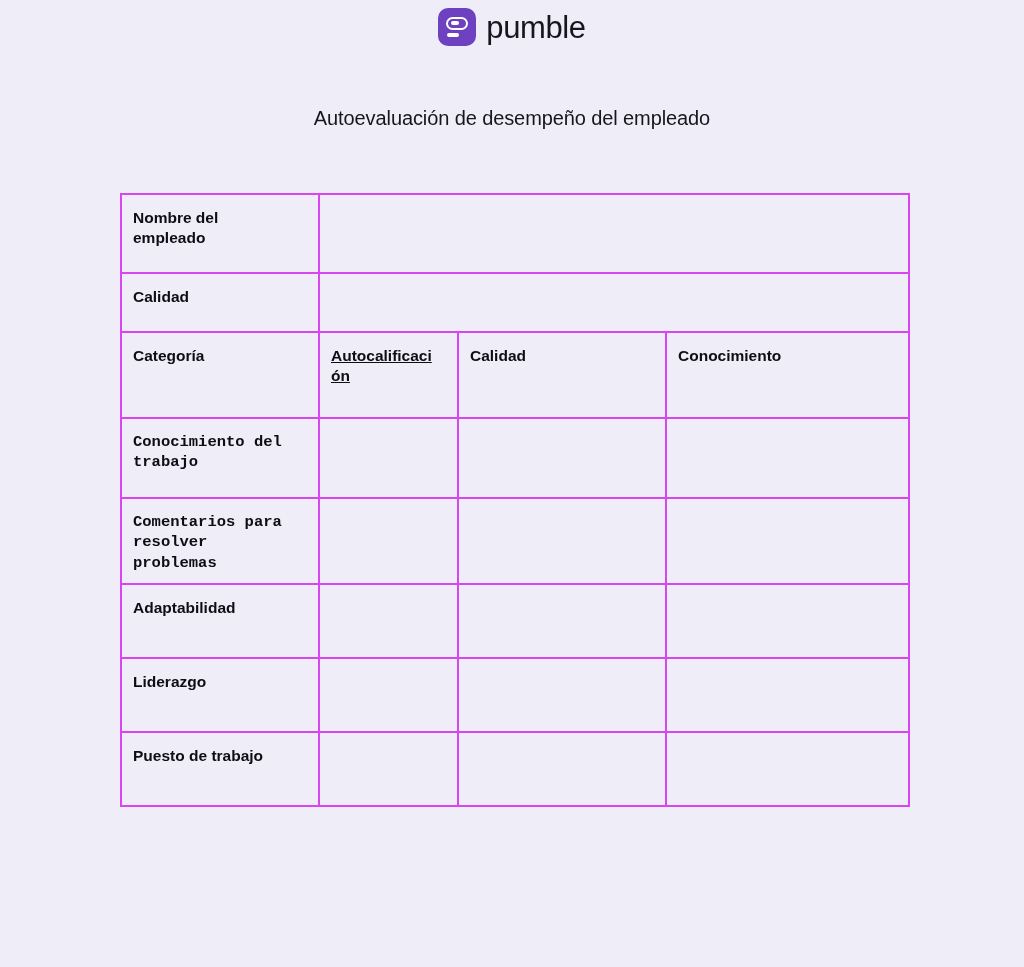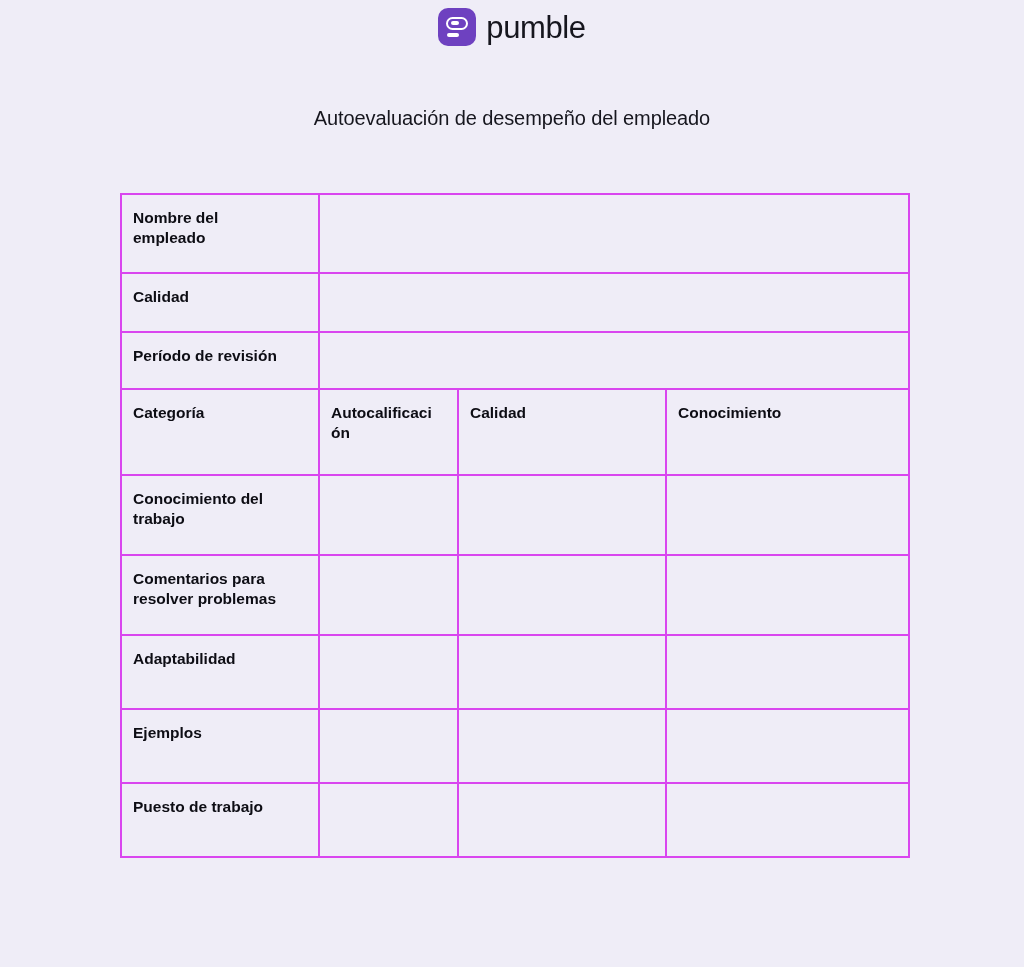--- a/index.html
+++ b/index.html
@@ -120,25 +120,26 @@
   
   col.c1 { width: 198px; }
   col.c2 { width: 139px; }
   col.c3 { width: 208px; }
   col.c4 { width: 243px; }
 
   .r-tall   { height: 79px; }
   .r-short  { height: 59px; }
   .r-mid    { height: 57px; }
   .r-head   { height: 86px; }
-  .r-cat    { height: 80px; }
+  .r-cat    { height: 80px; font-family: Liberation Mono, monospace; }
   .r-cat-sm { height: 74px; }
 
   .wrap-word {
     word-break: break-all;
+    text-decoration: underline;
   }
 </style>
 </head>
 <body>
 
 <div class="page">
 
   <div class="brand">
     <div class="brand-mark">
       <span class="bubble"></span>
@@ -159,24 +160,20 @@
       </colgroup>
       <tbody>
         <tr class="r-tall">
           <td class="label-cell">Nombre del empleado</td>
           <td class="blank-cell" colspan="3"></td>
         </tr>
         <tr class="r-short">
           <td class="label-cell">Calidad</td>
           <td class="blank-cell" colspan="3"></td>
         </tr>
-        <tr class="r-mid">
-          <td class="label-cell">Período de revisión</td>
-          <td class="blank-cell" colspan="3"></td>
-        </tr>
 
         <tr class="r-head">
           <td class="head-cell">Categoría</td>
           <td class="head-cell wrap-word">Autocalificación</td>
           <td class="head-cell">Calidad</td>
           <td class="head-cell">Conocimiento</td>
         </tr>
 
         <tr class="r-cat">
           <td class="label-cell">Conocimiento del trabajo</td>
@@ -190,21 +187,21 @@
           <td class="blank-cell"></td>
           <td class="blank-cell"></td>
         </tr>
         <tr class="r-cat-sm">
           <td class="label-cell">Adaptabilidad</td>
           <td class="blank-cell"></td>
           <td class="blank-cell"></td>
           <td class="blank-cell"></td>
         </tr>
         <tr class="r-cat-sm">
-          <td class="label-cell">Ejemplos</td>
+          <td class="label-cell">Liderazgo</td>
           <td class="blank-cell"></td>
           <td class="blank-cell"></td>
           <td class="blank-cell"></td>
         </tr>
         <tr class="r-cat-sm">
           <td class="label-cell">Puesto de trabajo</td>
           <td class="blank-cell"></td>
           <td class="blank-cell"></td>
           <td class="blank-cell"></td>
         </tr>

